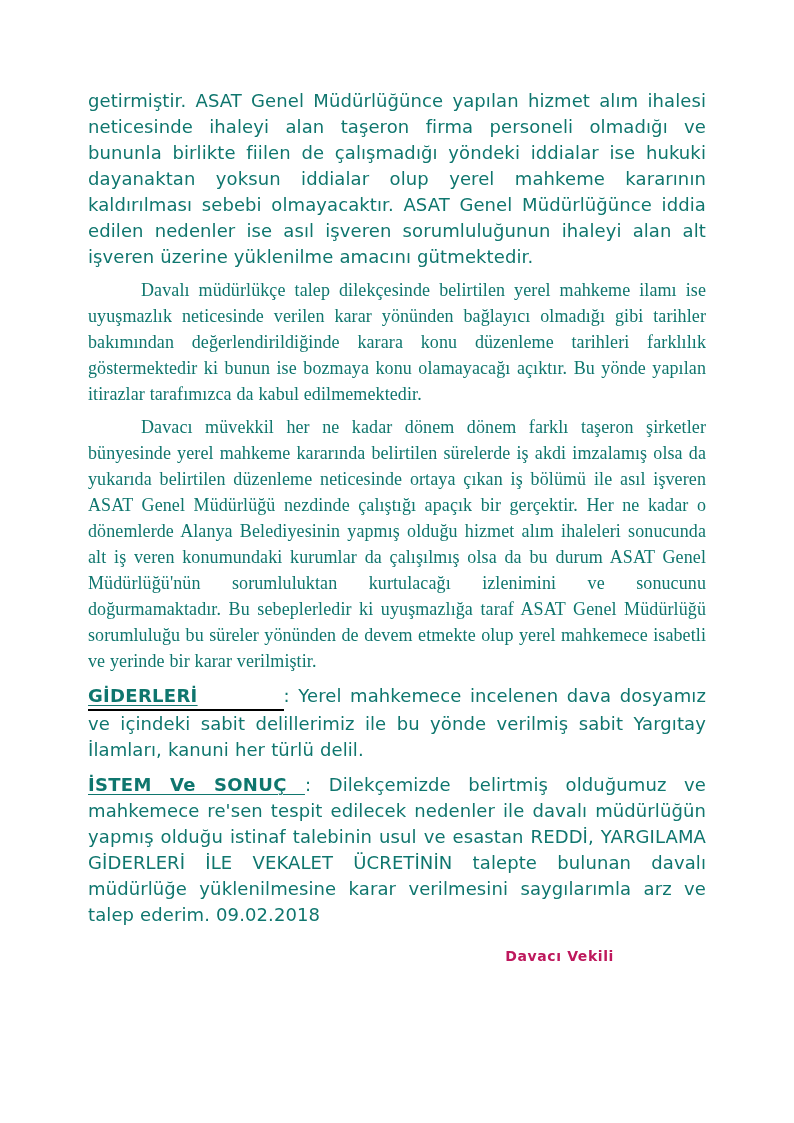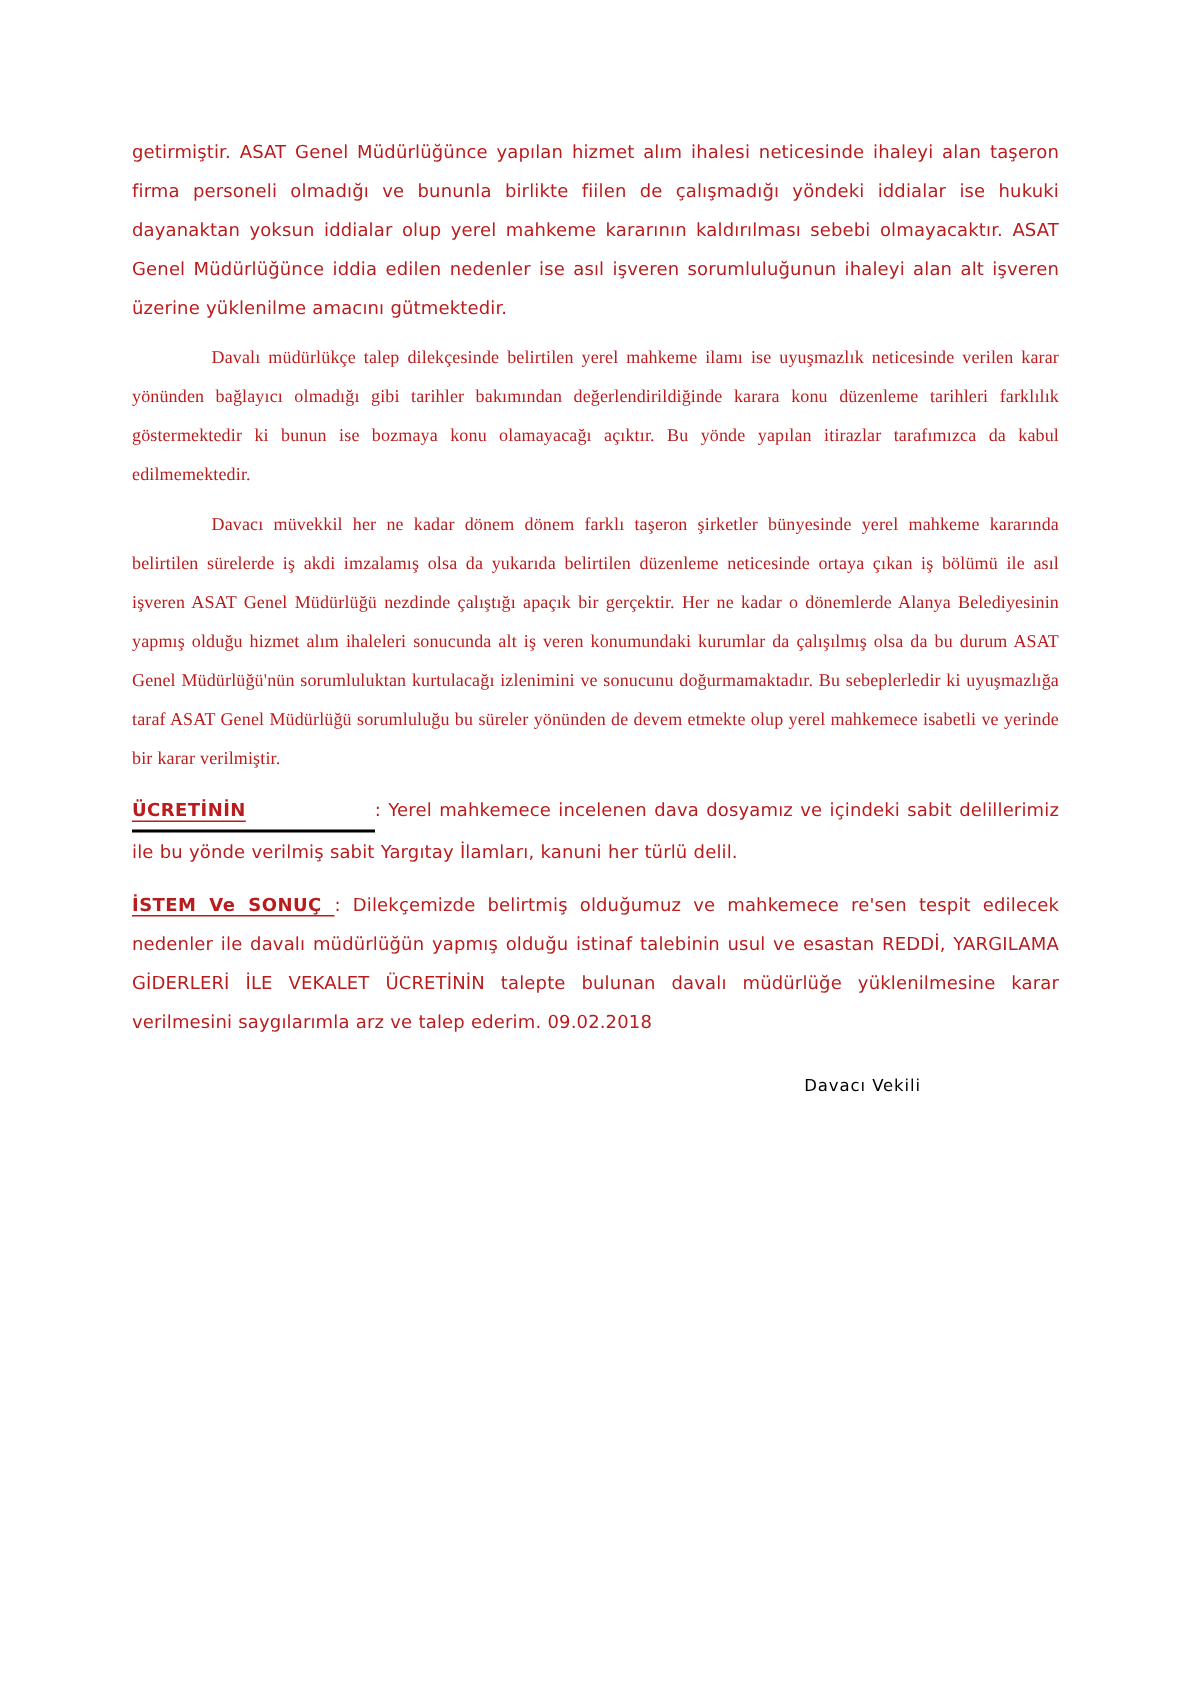--- a/index.html
+++ b/index.html
@@ -19,27 +19,27 @@
     box-sizing: border-box;
   }
   .content {
     position: absolute;
     left: 88px;
     top: 88px;
     width: 618px;
   }
   .para {
     margin: 0 0 0 0;
-    font-size: 12px;
+    font-size: 18px;
     line-height: 26px;
     text-align: justify;
     text-justify: inter-word;
     letter-spacing: 0.1px;
     word-spacing: 0.2px;
-    color: #b91c1c;
+    color: #0f766e;
     hyphens: none;
   }
   .para.indent {
     text-indent: 53px;
     font-family: Liberation Serif, serif;
   }
   .gap-sm { height: 7px; }
   .gap-md { height: 9px; }
 
   .heading-label {
@@ -59,24 +59,24 @@
     display: inline-block;
     width: 86px;
   }
 
   .signature-block {
     margin-top: 18px;
     text-align: right;
     padding-right: 92px;
   }
   .signature {
-    font-size: 11px;
-    font-weight: normal;
+    font-size: 14px;
+    font-weight: bold;
     letter-spacing: 0.6px;
-    color: #000000;
+    color: #be185d;
     display: inline-block;
   }
 </style>
 </head>
 <body>
 
 <div class="page">
   <div class="content">
 
     <p class="para">getirmiştir. ASAT Genel Müdürlüğünce yapılan hizmet alım ihalesi neticesinde ihaleyi alan taşeron firma personeli olmadığı ve bununla birlikte fiilen de çalışmadığı yöndeki iddialar ise hukuki dayanaktan yoksun iddialar olup yerel mahkeme kararının kaldırılması sebebi olmayacaktır. ASAT Genel Müdürlüğünce iddia edilen nedenler ise asıl işveren sorumluluğunun ihaleyi alan alt işveren üzerine yüklenilme amacını gütmektedir.</p>
@@ -84,21 +84,21 @@
     <div class="gap-sm"></div>
 
     <p class="para indent">Davalı müdürlükçe talep dilekçesinde belirtilen yerel mahkeme ilamı ise uyuşmazlık neticesinde verilen karar yönünden bağlayıcı olmadığı gibi tarihler bakımından değerlendirildiğinde karara konu düzenleme tarihleri farklılık göstermektedir ki bunun ise bozmaya konu olamayacağı açıktır. Bu yönde yapılan itirazlar tarafımızca da kabul edilmemektedir.</p>
 
     <div class="gap-sm"></div>
 
     <p class="para indent">Davacı müvekkil her ne kadar dönem dönem farklı taşeron şirketler bünyesinde yerel mahkeme kararında belirtilen sürelerde iş akdi imzalamış olsa da yukarıda belirtilen düzenleme neticesinde ortaya çıkan iş bölümü ile asıl işveren ASAT Genel Müdürlüğü nezdinde çalıştığı apaçık bir gerçektir. Her ne kadar o dönemlerde Alanya Belediyesinin yapmış olduğu hizmet alım ihaleleri sonucunda alt iş veren konumundaki kurumlar da çalışılmış olsa da bu durum ASAT Genel Müdürlüğü'nün sorumluluktan kurtulacağı izlenimini ve sonucunu doğurmamaktadır. Bu sebeplerledir ki uyuşmazlığa taraf ASAT Genel Müdürlüğü sorumluluğu bu süreler yönünden de devem etmekte olup yerel mahkemece isabetli ve yerinde bir karar verilmiştir.</p>
 
     <div class="gap-md"></div>
 
-    <p class="para"><span class="heading-tab"><span class="heading-label">ÜCRETİNİN</span><span class="tab-filler"></span></span><span>:</span><span> Yerel mahkemece incelenen dava dosyamız ve içindeki sabit delillerimiz ile bu yönde verilmiş sabit Yargıtay İlamları, kanuni her türlü delil.</span></p>
+    <p class="para"><span class="heading-tab"><span class="heading-label">GİDERLERİ</span><span class="tab-filler"></span></span><span>:</span><span> Yerel mahkemece incelenen dava dosyamız ve içindeki sabit delillerimiz ile bu yönde verilmiş sabit Yargıtay İlamları, kanuni her türlü delil.</span></p>
 
     <div class="gap-md"></div>
 
     <p class="para"><span class="heading-label">İSTEM Ve SONUÇ </span><span>:</span><span> Dilekçemizde belirtmiş olduğumuz ve mahkemece re'sen tespit edilecek nedenler ile davalı müdürlüğün yapmış olduğu istinaf talebinin usul ve esastan REDDİ, YARGILAMA GİDERLERİ İLE VEKALET ÜCRETİNİN talepte bulunan davalı müdürlüğe yüklenilmesine karar verilmesini saygılarımla arz ve talep ederim. 09.02.2018</span></p>
 
     <div class="signature-block">
       <span class="signature">Davacı Vekili</span>
     </div>
 
   </div>

